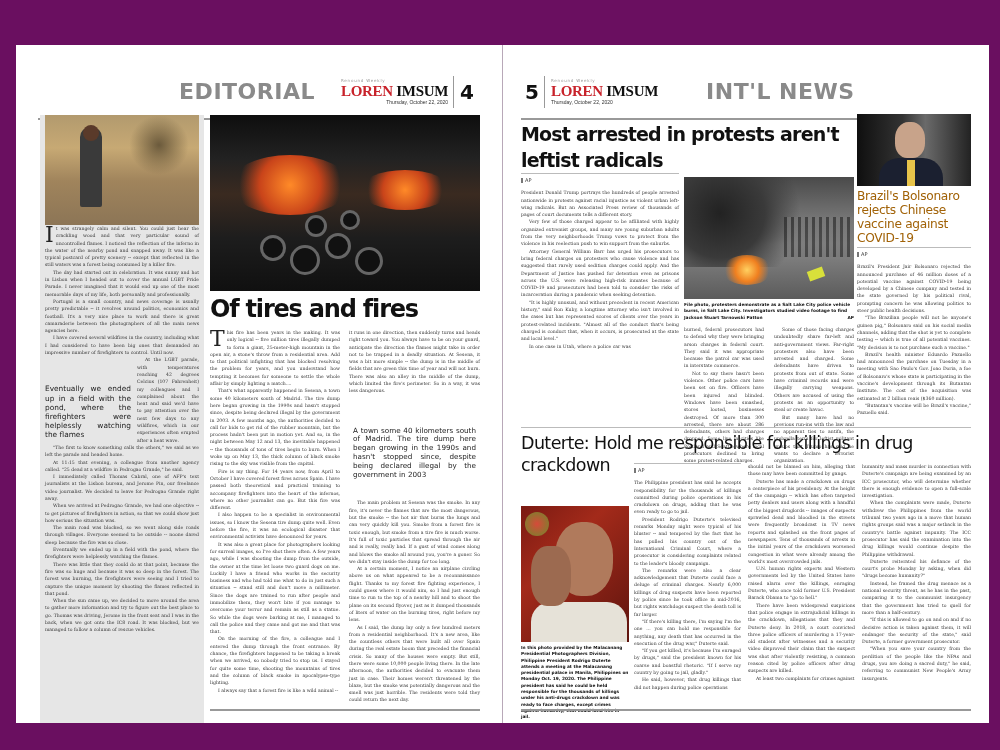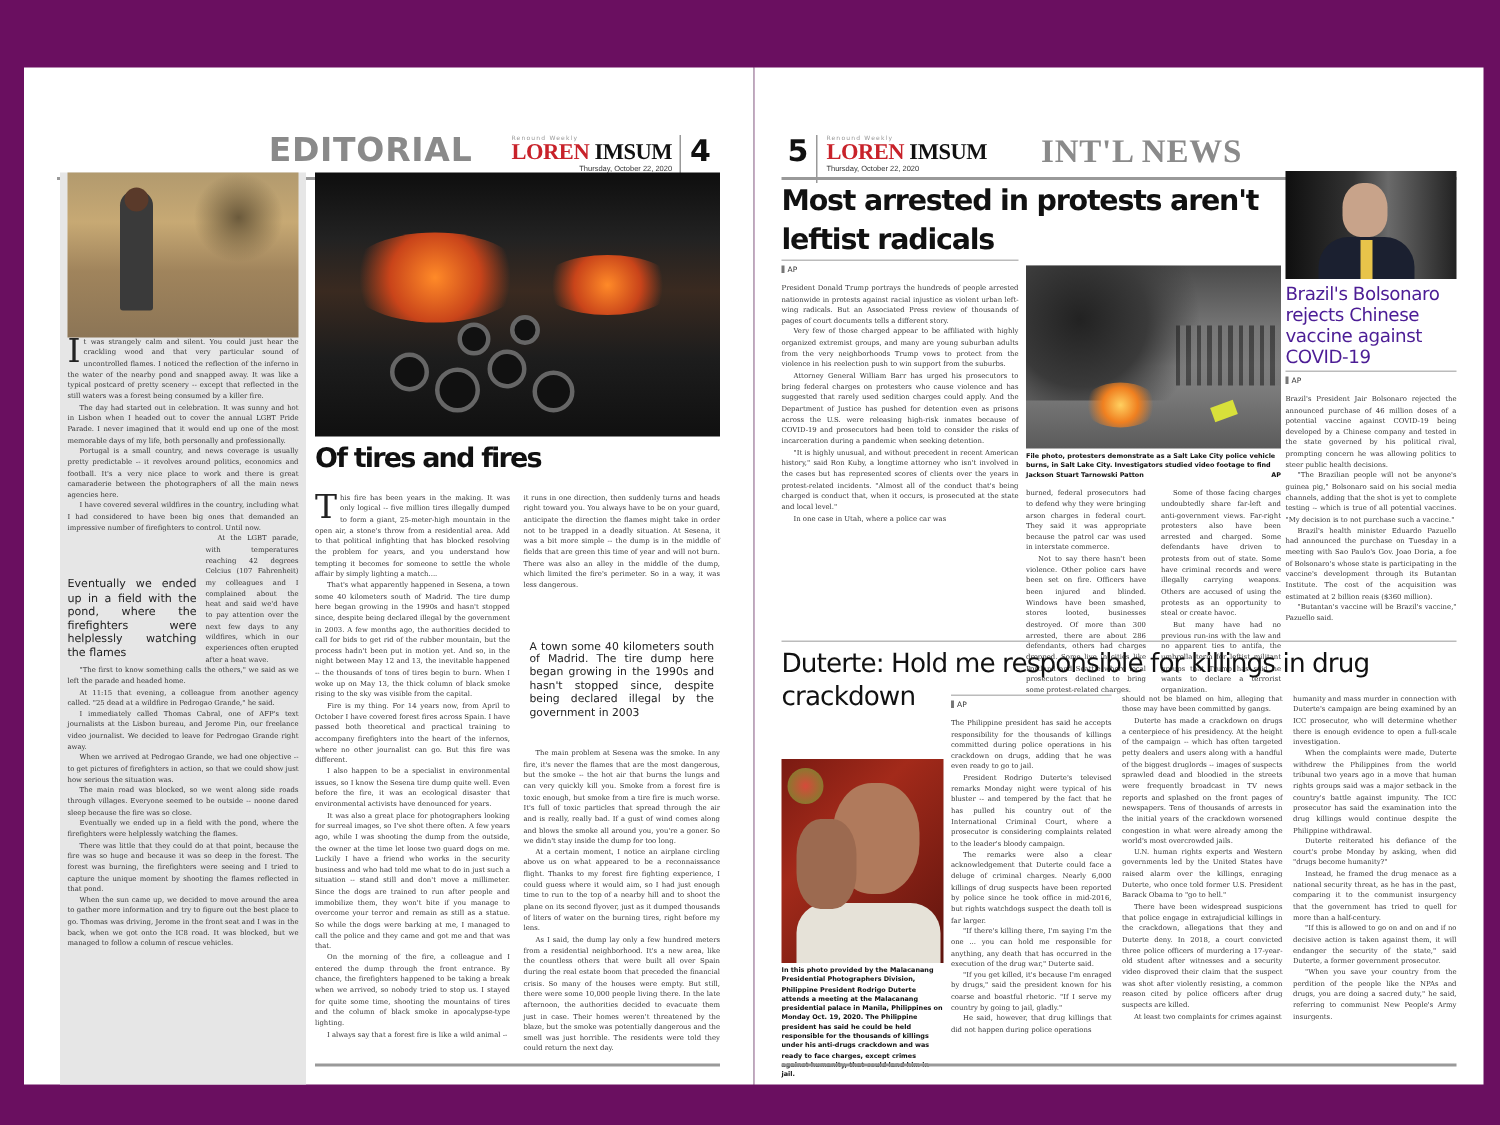--- a/index.html
+++ b/index.html
@@ -3,21 +3,21 @@
 <meta charset="utf-8">
 <style>
   * { box-sizing: border-box; margin: 0; padding: 0; }
   html, body { width: 1000px; height: 750px; overflow: hidden; }
   body { background: #6a0f60; position: relative; font-family: "DejaVu Serif", serif; color: #222; }
   .page { position: absolute; top: 45px; height: 678px; background: #fff; overflow: hidden; }
   #page-left { left: 16px; width: 486px; }
   #page-right { left: 503px; width: 486px; }
   .spine { position: absolute; left: 502px; top: 45px; width: 1px; height: 678px; background: #b8a8b8; }
 
-  .masthead { position: absolute; top: 45px; height: 38px; display: flex; align-items: flex-start; }
+  .masthead { position: absolute; top: 28px; height: 38px; display: flex; align-items: center; }
   .section-title { font-family: "DejaVu Sans", sans-serif; font-weight: bold; font-size: 22px; color: #8a8a8a; letter-spacing: 0.5px; line-height: 1; }
   .brand { display: flex; flex-direction: column; align-items: flex-start; line-height: 1; }
   .brand-tag { font-family: "DejaVu Sans", sans-serif; font-size: 4px; color: #999; letter-spacing: 0.8px; margin-bottom: 1px; }
   .brand-name { font-family: "Liberation Serif", serif; font-weight: bold; font-size: 15px; letter-spacing: -0.3px; }
   .brand-name .red { color: #c8222a; }
   .brand-name .blk { color: #111; }
   .brand-date { font-family: "Liberation Sans", sans-serif; font-size: 5px; color: #333; margin-top: 1px; align-self: flex-end; }
   .page-num { font-family: "DejaVu Sans", sans-serif; font-weight: bold; font-size: 20px; color: #111; line-height: 1; }
   .vbar { width: 1px; height: 32px; background: #999; }
   .rule { position: absolute; height: 2px; background: #999; }
@@ -39,47 +39,47 @@
   .body-text p { text-indent: 8px; }
   .body-text p.first { text-indent: 0; }
   .dropcap { float: left; font-family: "DejaVu Serif", serif; font-size: 22px; line-height: 19px; padding-right: 2px; color: #222; }
   .sidebar-quote { float: left; width: 86px; font-family: "DejaVu Sans", sans-serif; font-size: 7.4px; line-height: 9.2px; color: #222; margin: 28px 6px 4px 0; }
   .col-bottom-rule { position: absolute; height: 2px; background: #999; }
 
   .main-photo { position: absolute; left: 194px; top: 70px; width: 270px; height: 176px; overflow: hidden;
      background: linear-gradient(180deg,#0e0e0e 0%,#222 25%,#3a2a20 45%,#1d1d1d 70%,#101010 100%); }
   .main-photo .flame { position: absolute; border-radius: 50%; background: radial-gradient(circle, #ff8a28 0%, #c9441a 45%, transparent 75%); }
   .main-photo .tire { position: absolute; border-radius: 50%; border: 3px solid #666; background: #111; }
-  .main-headline { position: absolute; left: 194px; top: 250px; font-family: "DejaVu Sans", sans-serif; font-weight: bold; font-size: 18px; letter-spacing: -1.2px; color: #111; white-space: nowrap; }
+  .main-headline { position: absolute; left: 194px; top: 250px; font-family: "DejaVu Sans", sans-serif; font-weight: bold; font-size: 24px; letter-spacing: -1.2px; color: #111; white-space: nowrap; }
   .article-col { position: absolute; }
   .pullquote { font-family: "DejaVu Sans", sans-serif; font-size: 7.2px; line-height: 8.8px; color: #222; }
 
   
   #page-right .masthead { left: 22px; }
   #page-right .page-num { margin-right: 5px; }
   #page-right .vbar { margin-right: 6px; }
-  #page-right .section-title { margin-left: 36px; font-family: Liberation Serif, serif; }
+  #page-right .section-title { margin-left: 48px; }
   #page-right .rule { left: 18px; right: 18px; top: 73px; }
 
   .headline-big { position: absolute; font-family: "DejaVu Sans", sans-serif; font-weight: bold; color: #111; letter-spacing: -0.8px; }
   .byline { font-family: "DejaVu Sans", sans-serif; font-size: 5px; color: #333; border-top: 1px solid #bbb; padding-top: 3px; margin-bottom: 5px; }
   .byline .mark { display: inline-block; width: 2px; height: 5px; background: #777; margin-right: 2px; vertical-align: -1px; }
   .caption { font-family: "DejaVu Sans", sans-serif; font-size: 4.3px; line-height: 6.3px; color: #111; font-weight: bold; }
   .protest-photo { position: absolute; left: 181px; top: 132px; width: 170px; height: 122px; overflow: hidden;
      background: linear-gradient(180deg,#4a4a4a 0%,#777 35%,#888 55%,#5b5b5b 100%); }
   .protest-photo .smoke { position: absolute; left: 0; top: 0; width: 120px; height: 90px; background: radial-gradient(circle at 30% 40%, #222 0%, #3a3a3a 45%, transparent 80%); }
   .protest-photo .fire { position: absolute; left: 38px; top: 78px; width: 50px; height: 30px; border-radius: 50%; background: radial-gradient(circle, #ffd060 0%, #f08020 40%, transparent 75%); }
   .protest-photo .crowd { position: absolute; right: 0; top: 40px; width: 70px; height: 40px; background: repeating-linear-gradient(90deg,#222 0 3px,#777 3px 7px); opacity: 0.6; }
   .protest-photo .debris { position: absolute; right: 30px; bottom: 20px; width: 16px; height: 10px; background: #d8e03a; transform: rotate(-20deg); }
   .bolsonaro-photo { position: absolute; left: 354px; top: 69px; width: 114px; height: 72px; overflow: hidden;
      background: linear-gradient(90deg,#0f0f0f 0%,#333 40%,#6a6a6a 60%,#222 100%); }
   .bolsonaro-photo .head { position: absolute; left: 38px; top: 8px; width: 30px; height: 36px; border-radius: 45% 45% 40% 40%; background: #c8a38a; }
   .bolsonaro-photo .suit { position: absolute; left: 22px; top: 44px; width: 64px; height: 30px; border-radius: 20px 20px 0 0; background: #1b2030; }
   .bolsonaro-photo .tie { position: absolute; left: 50px; top: 46px; width: 8px; height: 26px; background: #e8c44a; }
-  .side-head { position: absolute; left: 354px; top: 144px; width: 116px; font-family: "DejaVu Sans", sans-serif; font-size: 12.2px; line-height: 14px; color: #4c1d95; letter-spacing: -0.3px; }
+  .side-head { position: absolute; left: 354px; top: 144px; width: 116px; font-family: "DejaVu Sans", sans-serif; font-size: 12.2px; line-height: 14px; color: #a16207; letter-spacing: -0.3px; }
   .hrule { position: absolute; height: 1px; background: #bbb; }
   .duterte-photo { position: absolute; left: 18px; top: 461px; width: 108px; height: 136px; overflow: hidden;
      background: linear-gradient(135deg,#7a1a12 0%,#a32a1a 35%,#5e140e 100%); }
   .duterte-photo .face { position: absolute; left: 34px; top: 16px; width: 58px; height: 74px; border-radius: 45%; background: #b07a5c; }
   .duterte-photo .hand { position: absolute; left: 10px; top: 40px; width: 40px; height: 60px; border-radius: 40%; background: #9c6a50; }
   .duterte-photo .shirt { position: absolute; left: 10px; top: 96px; width: 96px; height: 44px; border-radius: 20px 20px 0 0; background: #e6e2d8; }
   .duterte-photo .flower { position: absolute; left: 4px; top: 6px; width: 24px; height: 24px; border-radius: 50%; background: radial-gradient(circle,#d64a3a,#6c8a2a); }
 </style>
 </head>
 <body>

